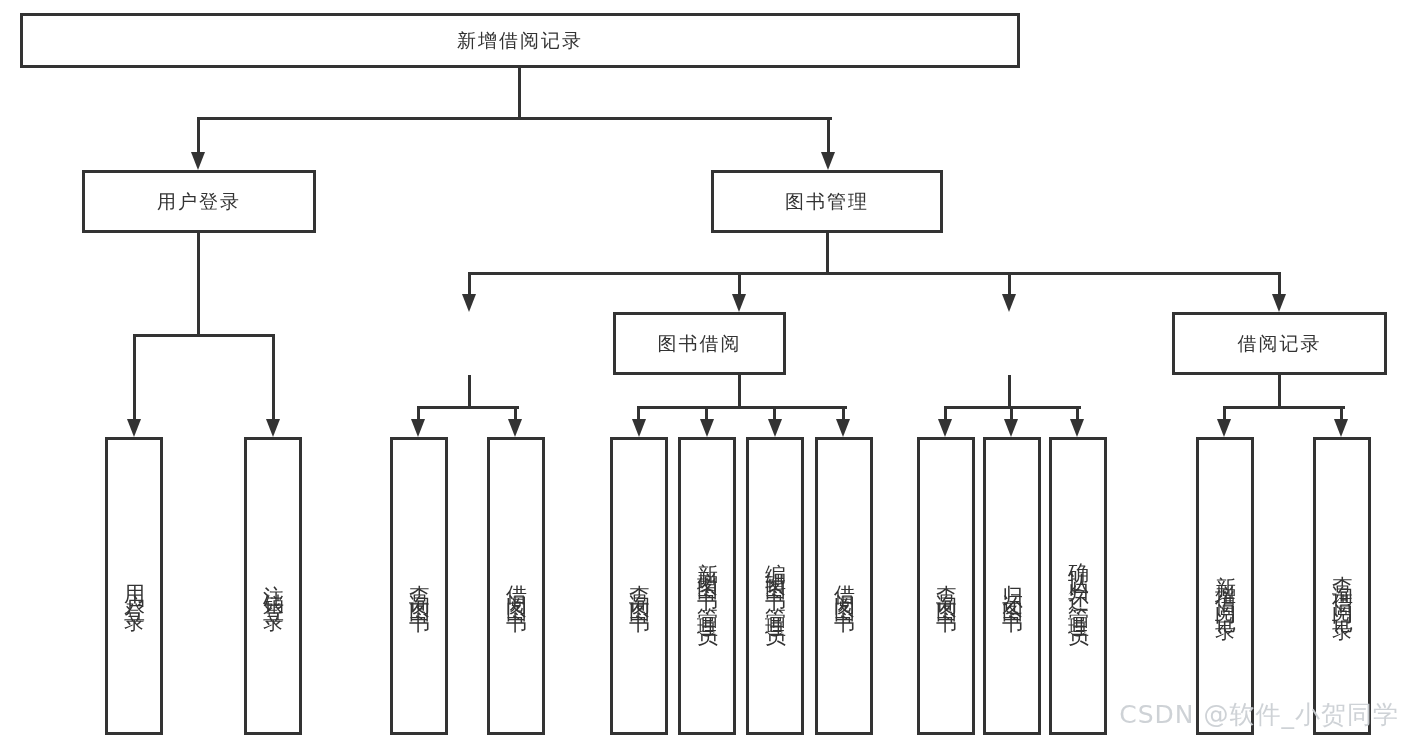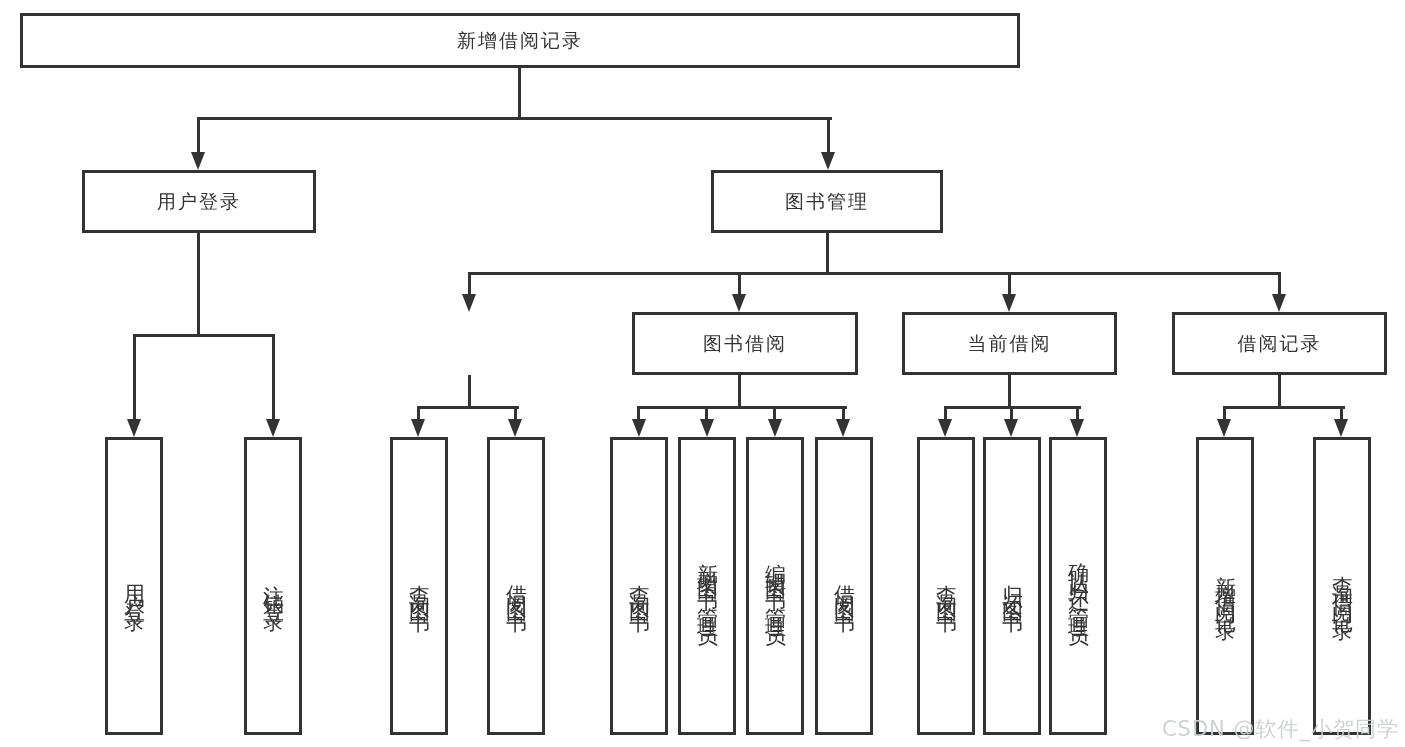--- a/index.html
+++ b/index.html
@@ -63,22 +63,22 @@
     border-left: 7px solid transparent;
     border-right: 7px solid transparent;
     border-top: 18px solid #333333;
     z-index: 0;
   }
 
   
   .watermark {
     position: absolute;
     right: 6px;
-    bottom: 4px;
-    font-size: 21px;
+    bottom: 16px;
+    font-size: 25px;
     color: rgba(203, 208, 212, 0.95);
     letter-spacing: 1px;
     z-index: 5;
     white-space: nowrap;
   }
 </style>
 </head>
 <body>
 
 <div class="canvas">
@@ -112,25 +112,22 @@
   <div class="hline" style="left:468px; top:272px; width:813px;"></div>
   <div class="vline" style="left:468px; top:272px; height:24px;"></div>
   <div class="ah" style="left:462px; top:294px;"></div>
   <div class="vline" style="left:738px; top:272px; height:24px;"></div>
   <div class="ah" style="left:732px; top:294px;"></div>
   <div class="vline" style="left:1008px; top:272px; height:24px;"></div>
   <div class="ah" style="left:1002px; top:294px;"></div>
   <div class="vline" style="left:1278px; top:272px; height:24px;"></div>
   <div class="ah" style="left:1272px; top:294px;"></div>
 
-  <div class="node" style="left:632px; top:312px; width:226px; height:63px;">
+  <div class="node" style="left:613px; top:312px; width:173px; height:63px;">
     <span class="hlabel">图书借阅</span>
-  </div>
-  <div class="node" style="left:902px; top:312px; width:215px; height:63px;">
-    <span class="hlabel">当前借阅</span>
   </div>
   <div class="node" style="left:1172px; top:312px; width:215px; height:63px;">
     <span class="hlabel">借阅记录</span>
   </div>
 
   <div class="vline" style="left:468px; top:375px; height:34px;"></div>
   <div class="hline" style="left:417px; top:406px; width:102px;"></div>
   <div class="vline" style="left:417px; top:406px; height:14px;"></div>
   <div class="ah" style="left:411px; top:419px;"></div>
   <div class="vline" style="left:514px; top:406px; height:14px;"></div>

